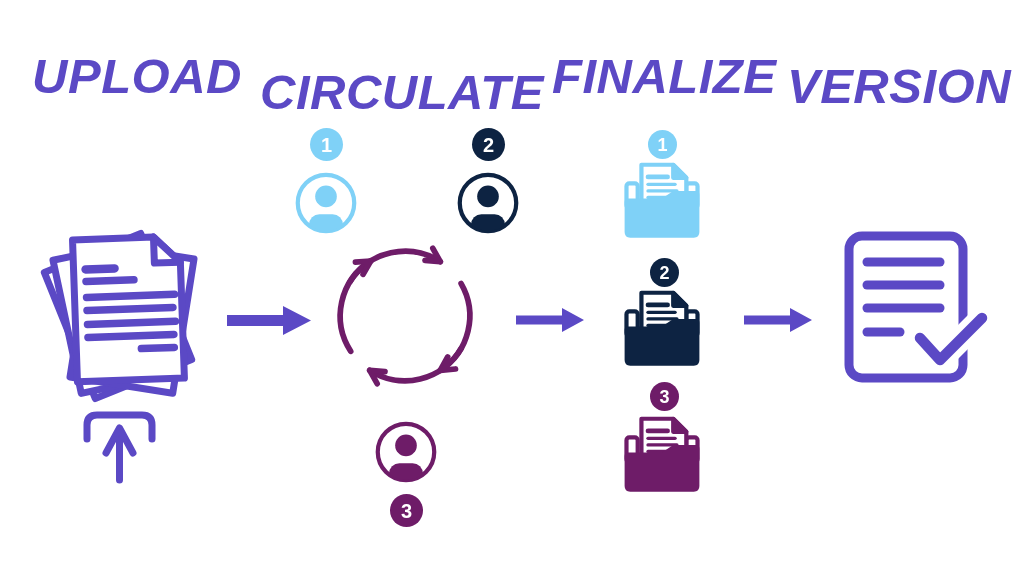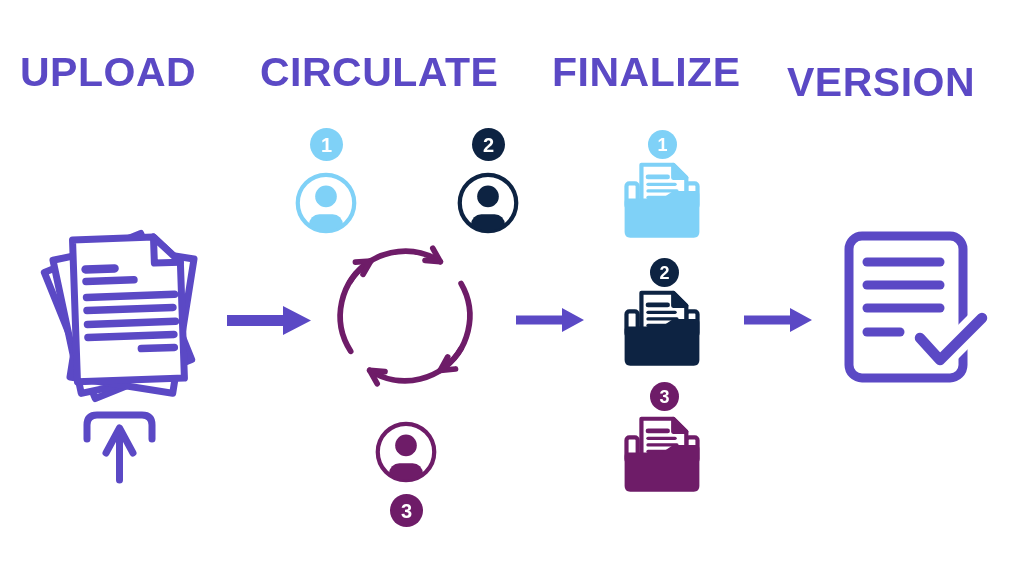--- a/index.html
+++ b/index.html
@@ -8,42 +8,42 @@
     --blue:#7FD1F7;
     --navy:#0D2342;
     --magenta:#6E1C68;
   }
   html,body{background:#fff;}
   #canvas{
     position:relative; width:1024px; height:576px; background:#ffffff;
     overflow:hidden; font-family:"Liberation Sans",sans-serif;
   }
   .heading{
-    position:absolute; font-weight:bold; font-size:41px; color:var(--purple);
-    text-align:left; letter-spacing:.5px; white-space:nowrap; line-height:1;
+    position:absolute; font-weight:bold; font-size:49px; color:var(--purple);
+    text-align:right; letter-spacing:.5px; white-space:nowrap; line-height:1;font-style:italic;
   }
   .abs{ position:absolute; }
   .badge{
     position:absolute; border-radius:50%; color:#fff; font-weight:bold;
     display:flex; align-items:center; justify-content:center; line-height:1;
   }
   .badge.lg{ width:33px; height:33px; font-size:20px; }
   .badge.sm{ width:29px; height:29px; font-size:18px; }
   .c-blue{ color:var(--blue); } .c-navy{ color:var(--navy); } .c-magenta{ color:var(--magenta); }
   .bg-blue{ background:var(--blue); } .bg-navy{ background:var(--navy); } .bg-magenta{ background:var(--magenta); }
   .c-purple{ color:var(--purple); }
   svg{ display:block; overflow:visible; }
 </style>
 </head>
 <body>
 
 <div id="canvas">
 
   <div class="heading" style="left:20px; top:52px; width:222px;">UPLOAD</div>
-  <div class="heading" style="left:260px; top:52px; width:260px;">CIRCULATE</div>
+  <div class="heading" style="left:260px; top:68px; width:260px;">CIRCULATE</div>
   <div class="heading" style="left:552px; top:52px; width:220px;">FINALIZE</div>
   <div class="heading" style="left:787px; top:62px; width:220px;">VERSION</div>
 
   <svg class="abs c-purple" style="left:30px; top:222px;" width="175" height="275" viewBox="0 0 175 275">
     <g fill="#ffffff" stroke="currentColor" stroke-width="7" stroke-linejoin="round">
       <rect x="36" y="26" width="104" height="136" transform="rotate(-22 88 94)"></rect>
       <rect x="36" y="26" width="104" height="136" transform="rotate(-12 88 94)"></rect>
       <rect x="50" y="28" width="104" height="136" transform="rotate(9 102 96)"></rect>
       <g transform="rotate(-2 98 88)">
         <path d="M45,16 H126 L152,42 V158 H45 Z"></path>

